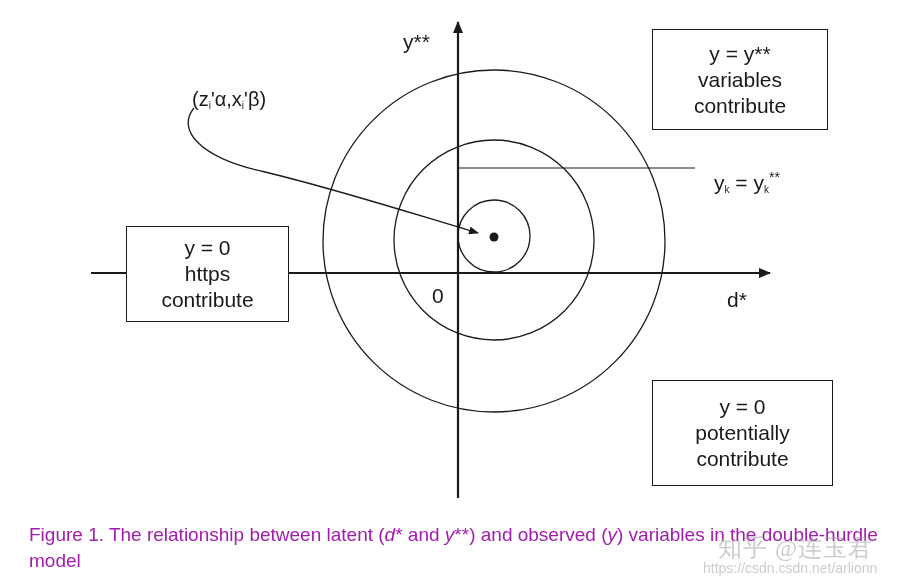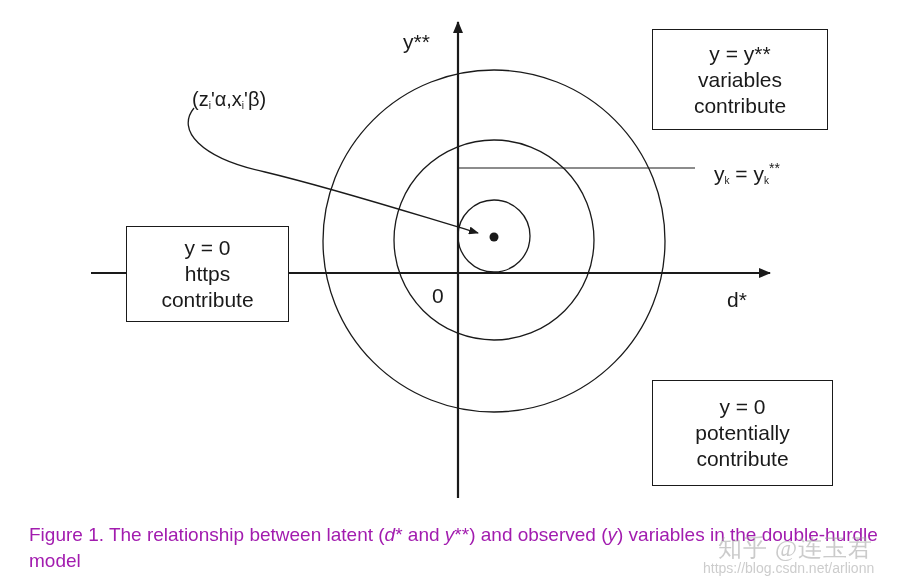--- a/index.html
+++ b/index.html
@@ -76,21 +76,21 @@
     <span>d*</span>
   </div>
   <div class="lbl" style="left:432px; top:284px;">
     <span>0</span>
   </div>
 
   <div class="lbl" style="left:192px; top:88px; font-size:20px;">
     <span>(z</span><sub>i</sub><span>'α,x</span><sub>i</sub><span>'β)</span>
   </div>
 
-  <div class="lbl" style="left:714px; top:160px;">
+  <div class="lbl" style="left:714px; top:169px;">
     <span>y</span><sub>k</sub><span> = y</span><sub>k</sub><sup>**</sup>
   </div>
 
   <div class="box" style="left:652px; top:29px; width:176px; height:101px;">
     <div>y = y**</div>
     <div>variables</div>
     <div>contribute</div>
   </div>
 
   <div class="box" style="left:126px; top:226px; width:163px; height:96px;">
@@ -103,14 +103,14 @@
     <div>y = 0</div>
     <div>potentially</div>
     <div>contribute</div>
   </div>
 
   <div class="caption">
     <span>Figure 1.  The relationship between latent (</span><i>d</i><span>*</span><span> and </span><i>y</i><span>**</span><span>) and observed (</span><i>y</i><span>) variables in the double-hurdle model</span>
   </div>
 
   <div class="wm1">知乎 @连玉君</div>
-  <div class="wm2">https://blog.csdn.net/arlionn</div>
+  <div class="wm2">https://csdn.csdn.net/arlionn</div>
 </div>
 
 </body></html>

